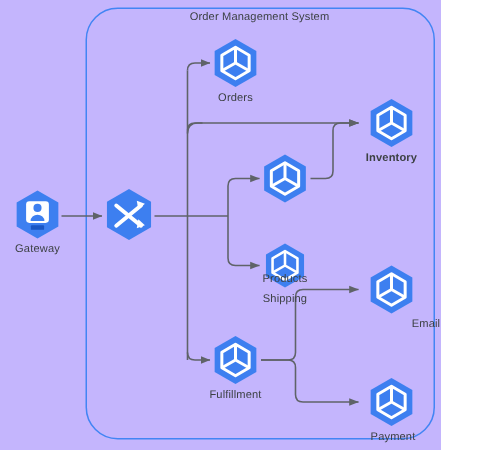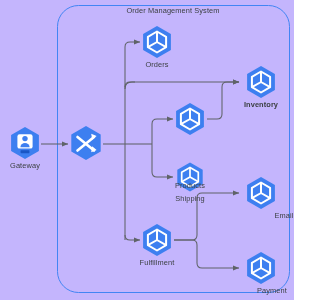--- a/index.html
+++ b/index.html
@@ -156,15 +156,15 @@
   <div class="node-label" style="left:190px;top:137px;margin-top:44px;">Products</div>
 
   <div class="node-label" style="left:261px;top:100px;font-weight:bold;">Inventory</div>
 
   <div class="node-label" style="left:190px;top:194px;">Shipping</div>
 
   <div class="node-label" style="left:157px;top:258px;text-align:right;">Fulfillment</div>
 
   <div class="node-label" style="left:261px;top:211px;padding-left:46px;">Email</div>
 
-  <div class="node-label" style="left:272px;top:286px;">Payment</div>
+  <div class="node-label" style="left:262px;top:286px;">Payment</div>
 
 </div>
 
 </body></html>

